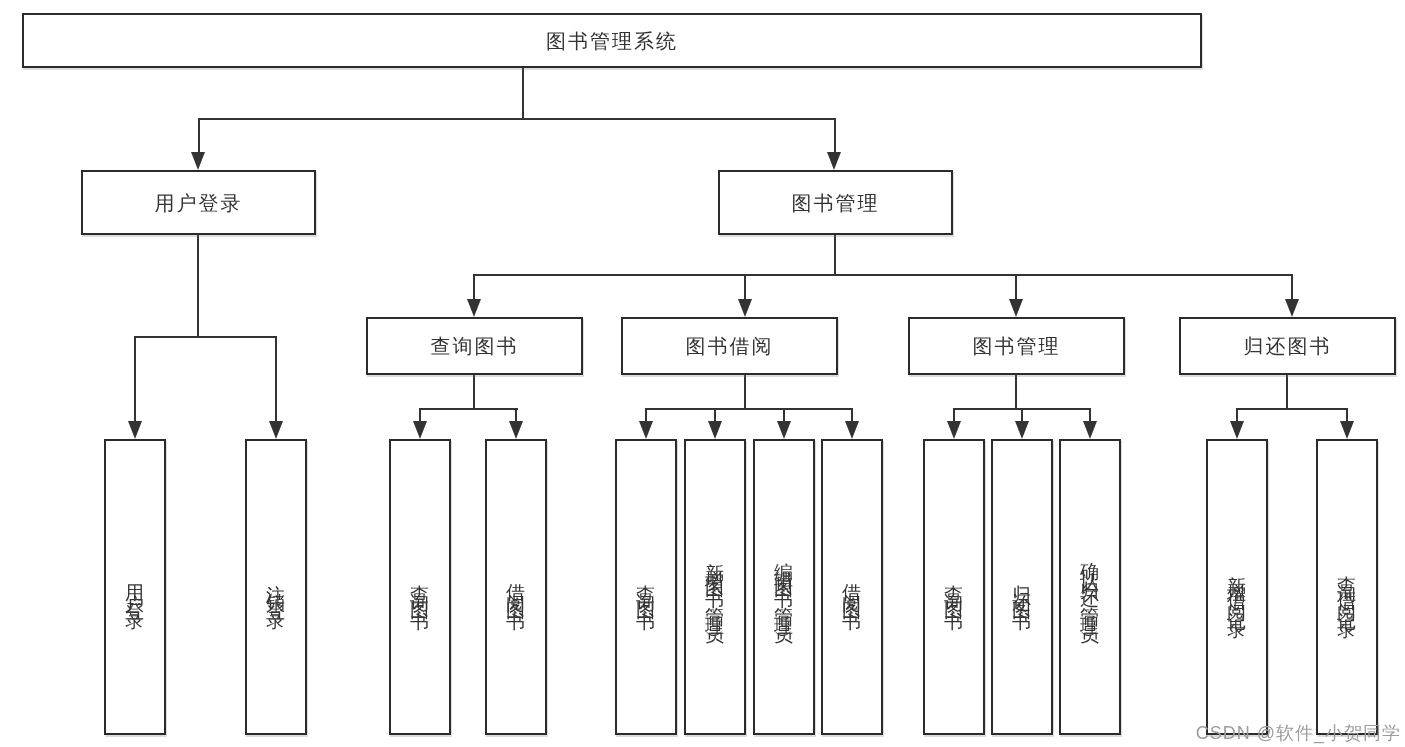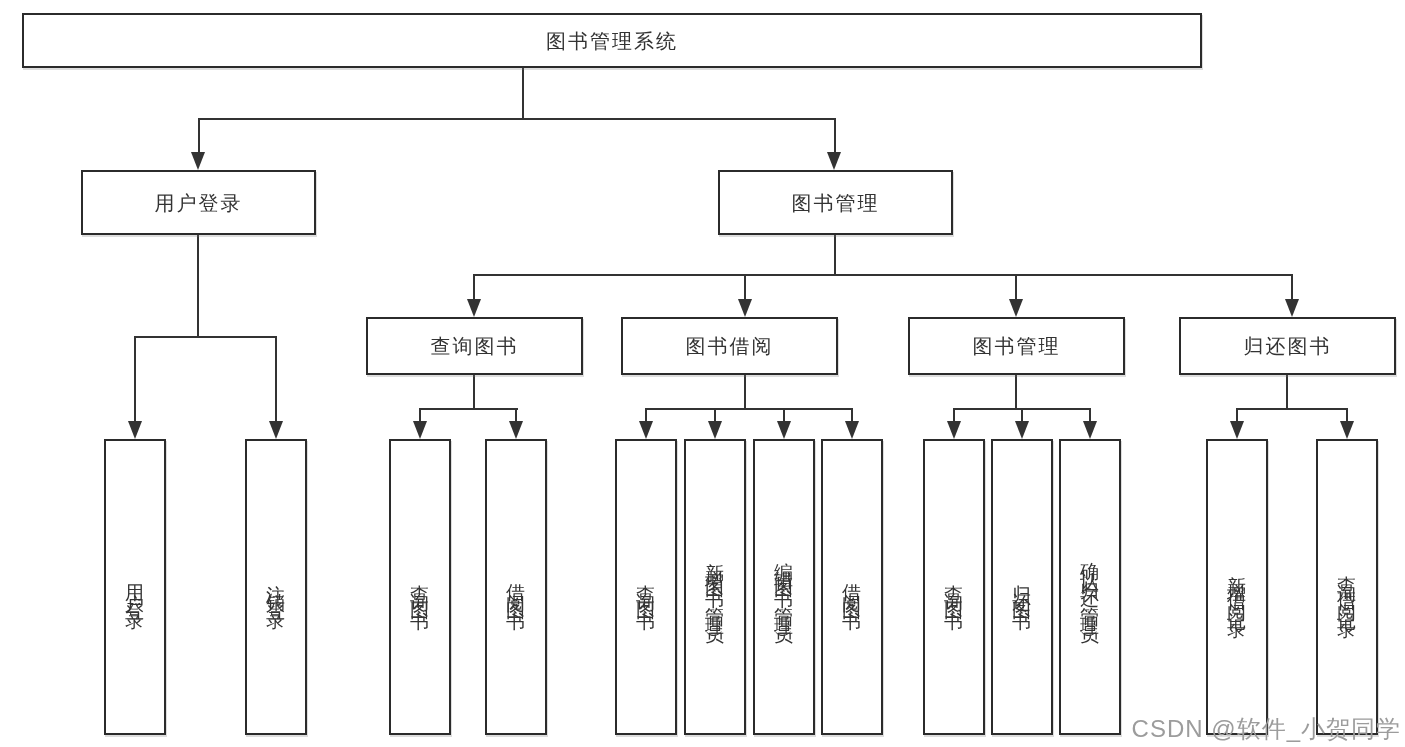--- a/index.html
+++ b/index.html
@@ -24,21 +24,21 @@
   }
   .hl { position:absolute; height:2px; background:#333333; }
   .vl { position:absolute; width:2px; background:#333333; }
   .ar {
     position:absolute; width:0; height:0;
     border-left:7px solid transparent; border-right:7px solid transparent;
     border-top:18px solid #333333;
   }
   .watermark {
     position:absolute; right:4px; bottom:2px; z-index:5;
-    font-size:24px; letter-spacing:1px; color:#9c9c9c; white-space:nowrap;
+    font-size:18px; letter-spacing:1px; color:#9c9c9c; white-space:nowrap;
   }
 </style>
 </head>
 <body>
 
 <div class="canvas">
 
   <div class="vl" style="left:522px;top:68px;height:51px"></div>
   <div class="hl" style="left:198px;top:118px;width:638px"></div>
   <div class="vl" style="left:198px;top:118px;height:36px"></div>

